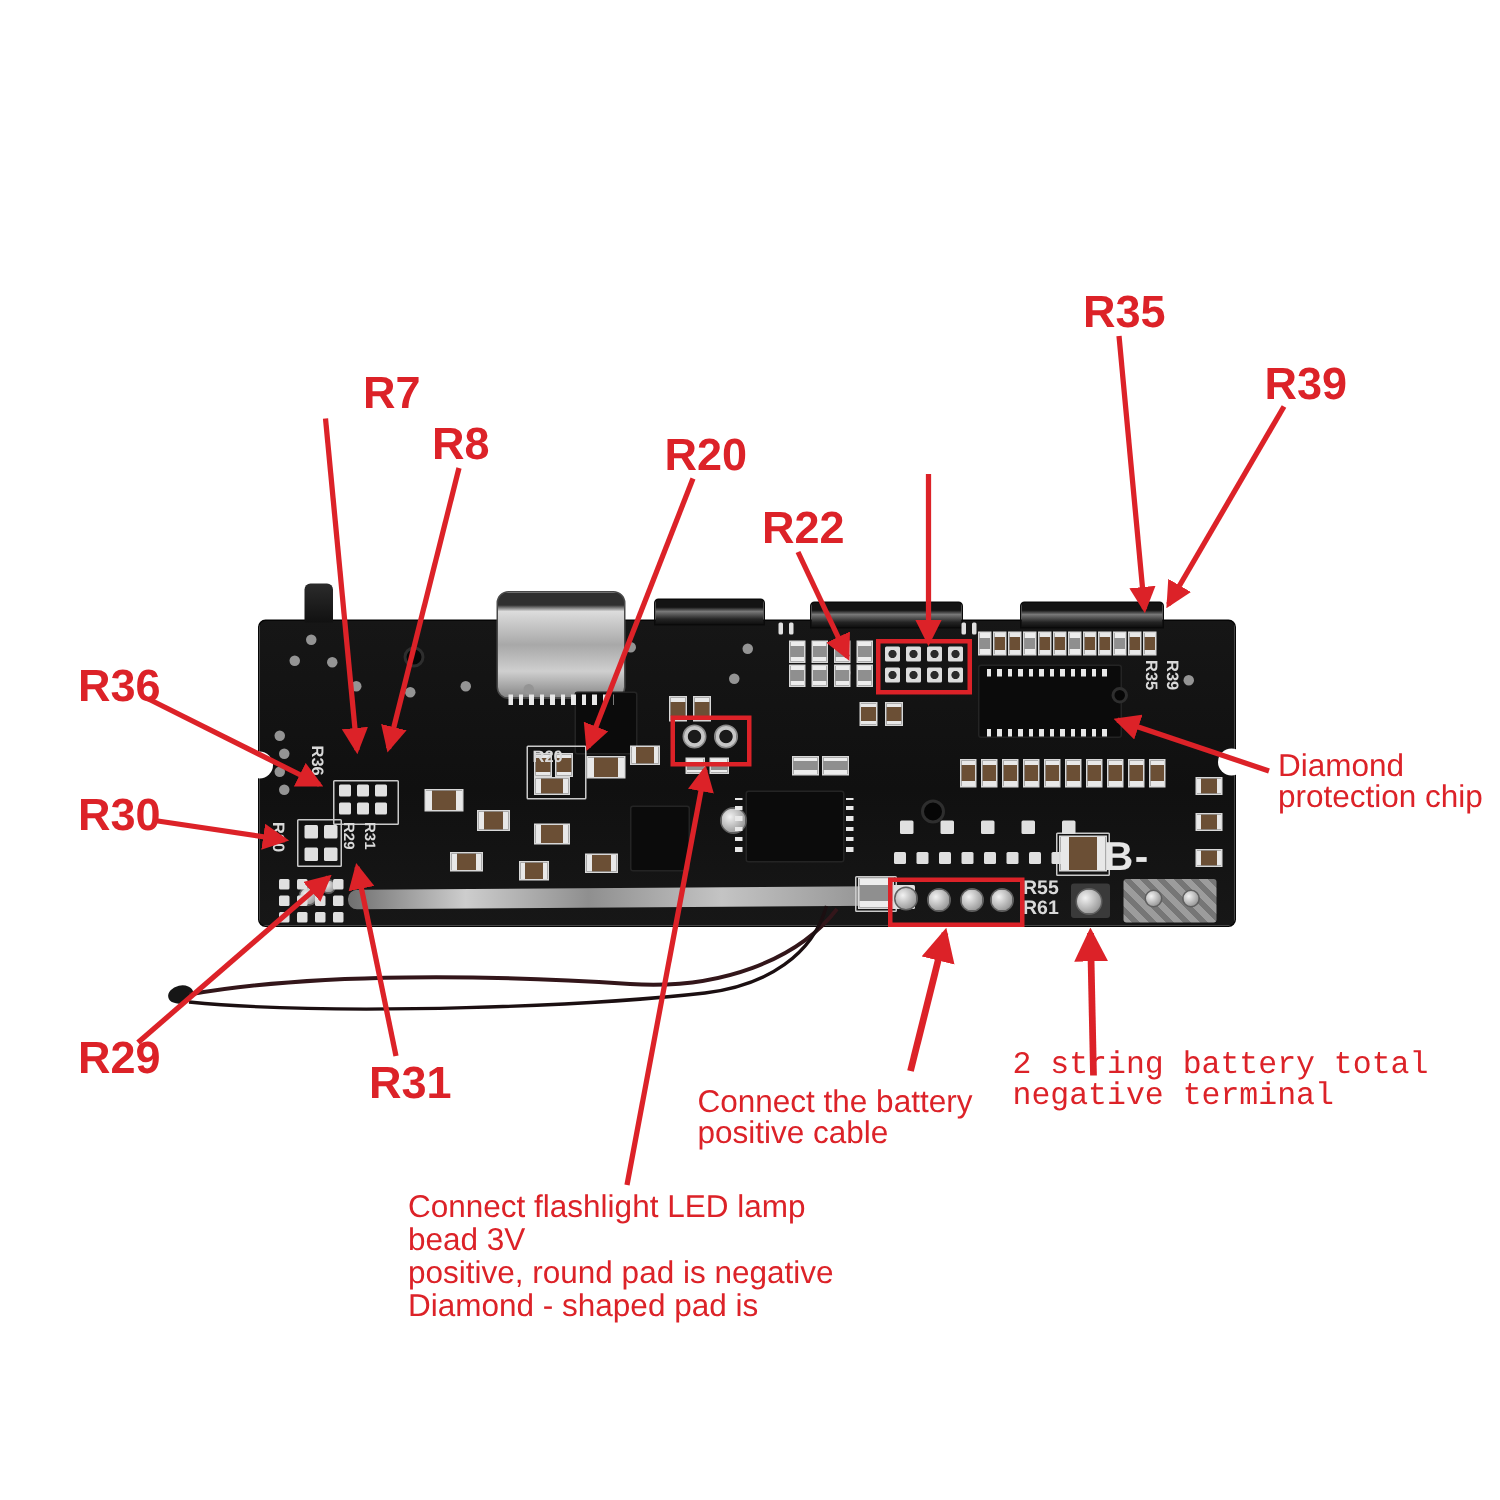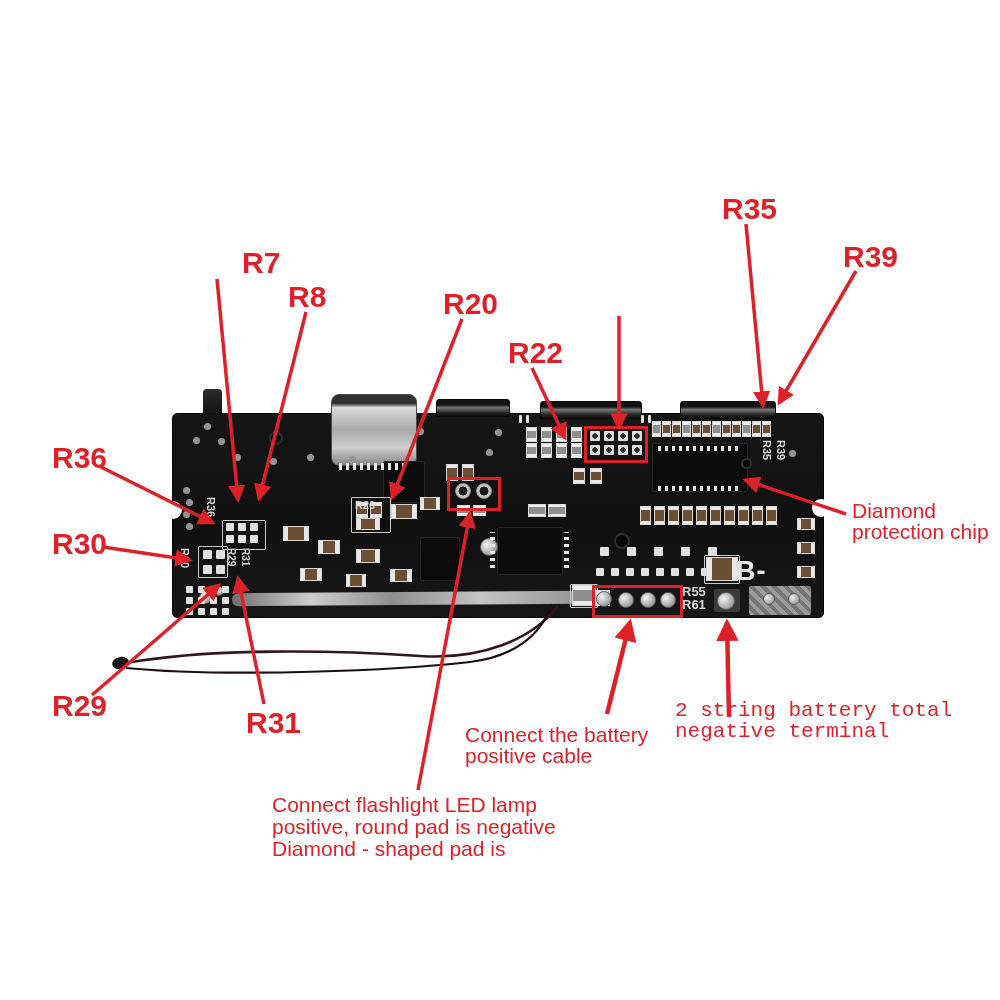--- a/index.html
+++ b/index.html
@@ -283,16 +283,17 @@
     <div>positive cable</div>
   </div>
 
   <div class="lab slab" style="left:675px;top:700px;font-family:Liberation Mono, monospace;">
     <div>2 string battery total</div>
     <div>negative terminal</div>
   </div>
 
   <div class="lab slab" style="left:272px;top:794px;width:290px;text-align:left;line-height:22px;">
     <div>Connect flashlight LED lamp</div>
+    <div>bead 3V</div>
     <div>positive, round pad is negative</div>
     <div>Diamond - shaped pad is</div>
   </div>
 </div>
 
 </body></html>

